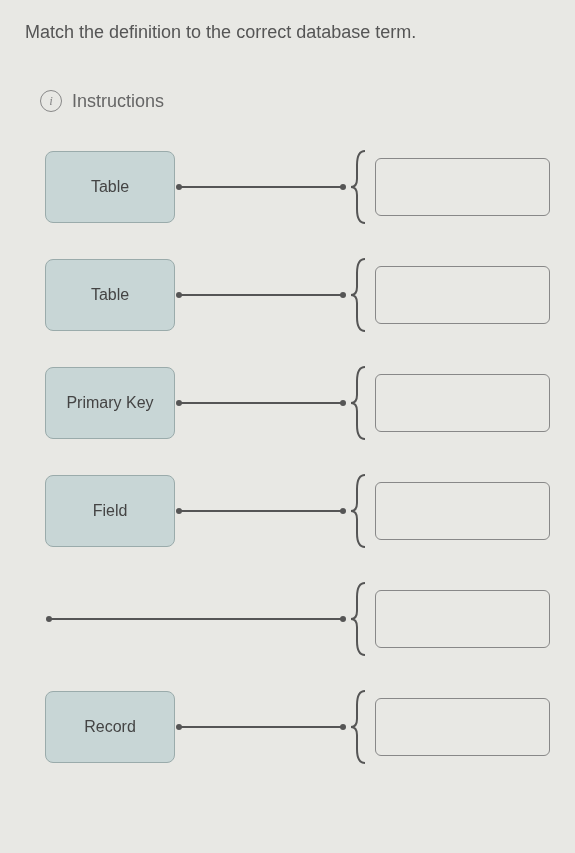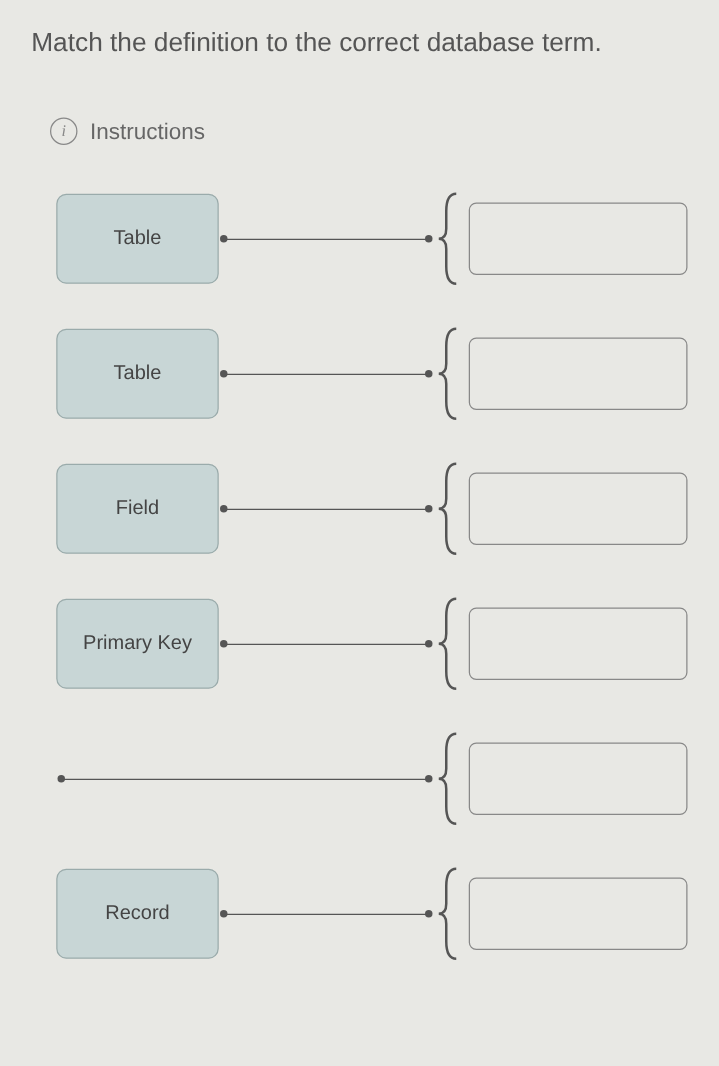--- a/index.html
+++ b/index.html
@@ -9,21 +9,21 @@
     }
     body {
       font-family: -apple-system, BlinkMacSystemFont, 'Segoe UI', Arial, sans-serif;
       background: #e8e8e4;
       width: 575px;
       height: 853px;
       padding: 20px 25px;
       color: #4a4a4a;
     }
     .question-text {
-      font-size: 21px;
+      font-size: 18px;
       color: #555;
       margin-bottom: 45px;
       line-height: 1.4;
     }
     .instructions-row {
       display: flex;
       align-items: center;
       gap: 10px;
       margin-bottom: 35px;
       margin-left: 15px;
@@ -142,32 +142,32 @@
     <div class="connector"></div>
     <div class="brace">
       <svg viewBox="0 0 24 80">
           <path d="M 18 4 Q 10 4 10 18 L 10 32 Q 10 40 4 40 Q 10 40 10 48 L 10 62 Q 10 76 18 76" fill="none" stroke="#555" stroke-width="2"></path>
         </svg>
     </div>
     <div class="drop-box"></div>
   </div>
 
   <div class="match-row">
-    <div class="term-box">Field</div>
+    <div class="term-box">Primary Key</div>
     <div class="connector"></div>
     <div class="brace">
       <svg viewBox="0 0 24 80">
           <path d="M 18 4 Q 10 4 10 18 L 10 32 Q 10 40 4 40 Q 10 40 10 48 L 10 62 Q 10 76 18 76" fill="none" stroke="#555" stroke-width="2"></path>
         </svg>
     </div>
     <div class="drop-box"></div>
   </div>
 
   <div class="match-row">
-    <div class="term-box">Primary Key</div>
+    <div class="term-box">Field</div>
     <div class="connector"></div>
     <div class="brace">
       <svg viewBox="0 0 24 80">
           <path d="M 18 4 Q 10 4 10 18 L 10 32 Q 10 40 4 40 Q 10 40 10 48 L 10 62 Q 10 76 18 76" fill="none" stroke="#555" stroke-width="2"></path>
         </svg>
     </div>
     <div class="drop-box"></div>
   </div>
 
   <div class="match-row">

